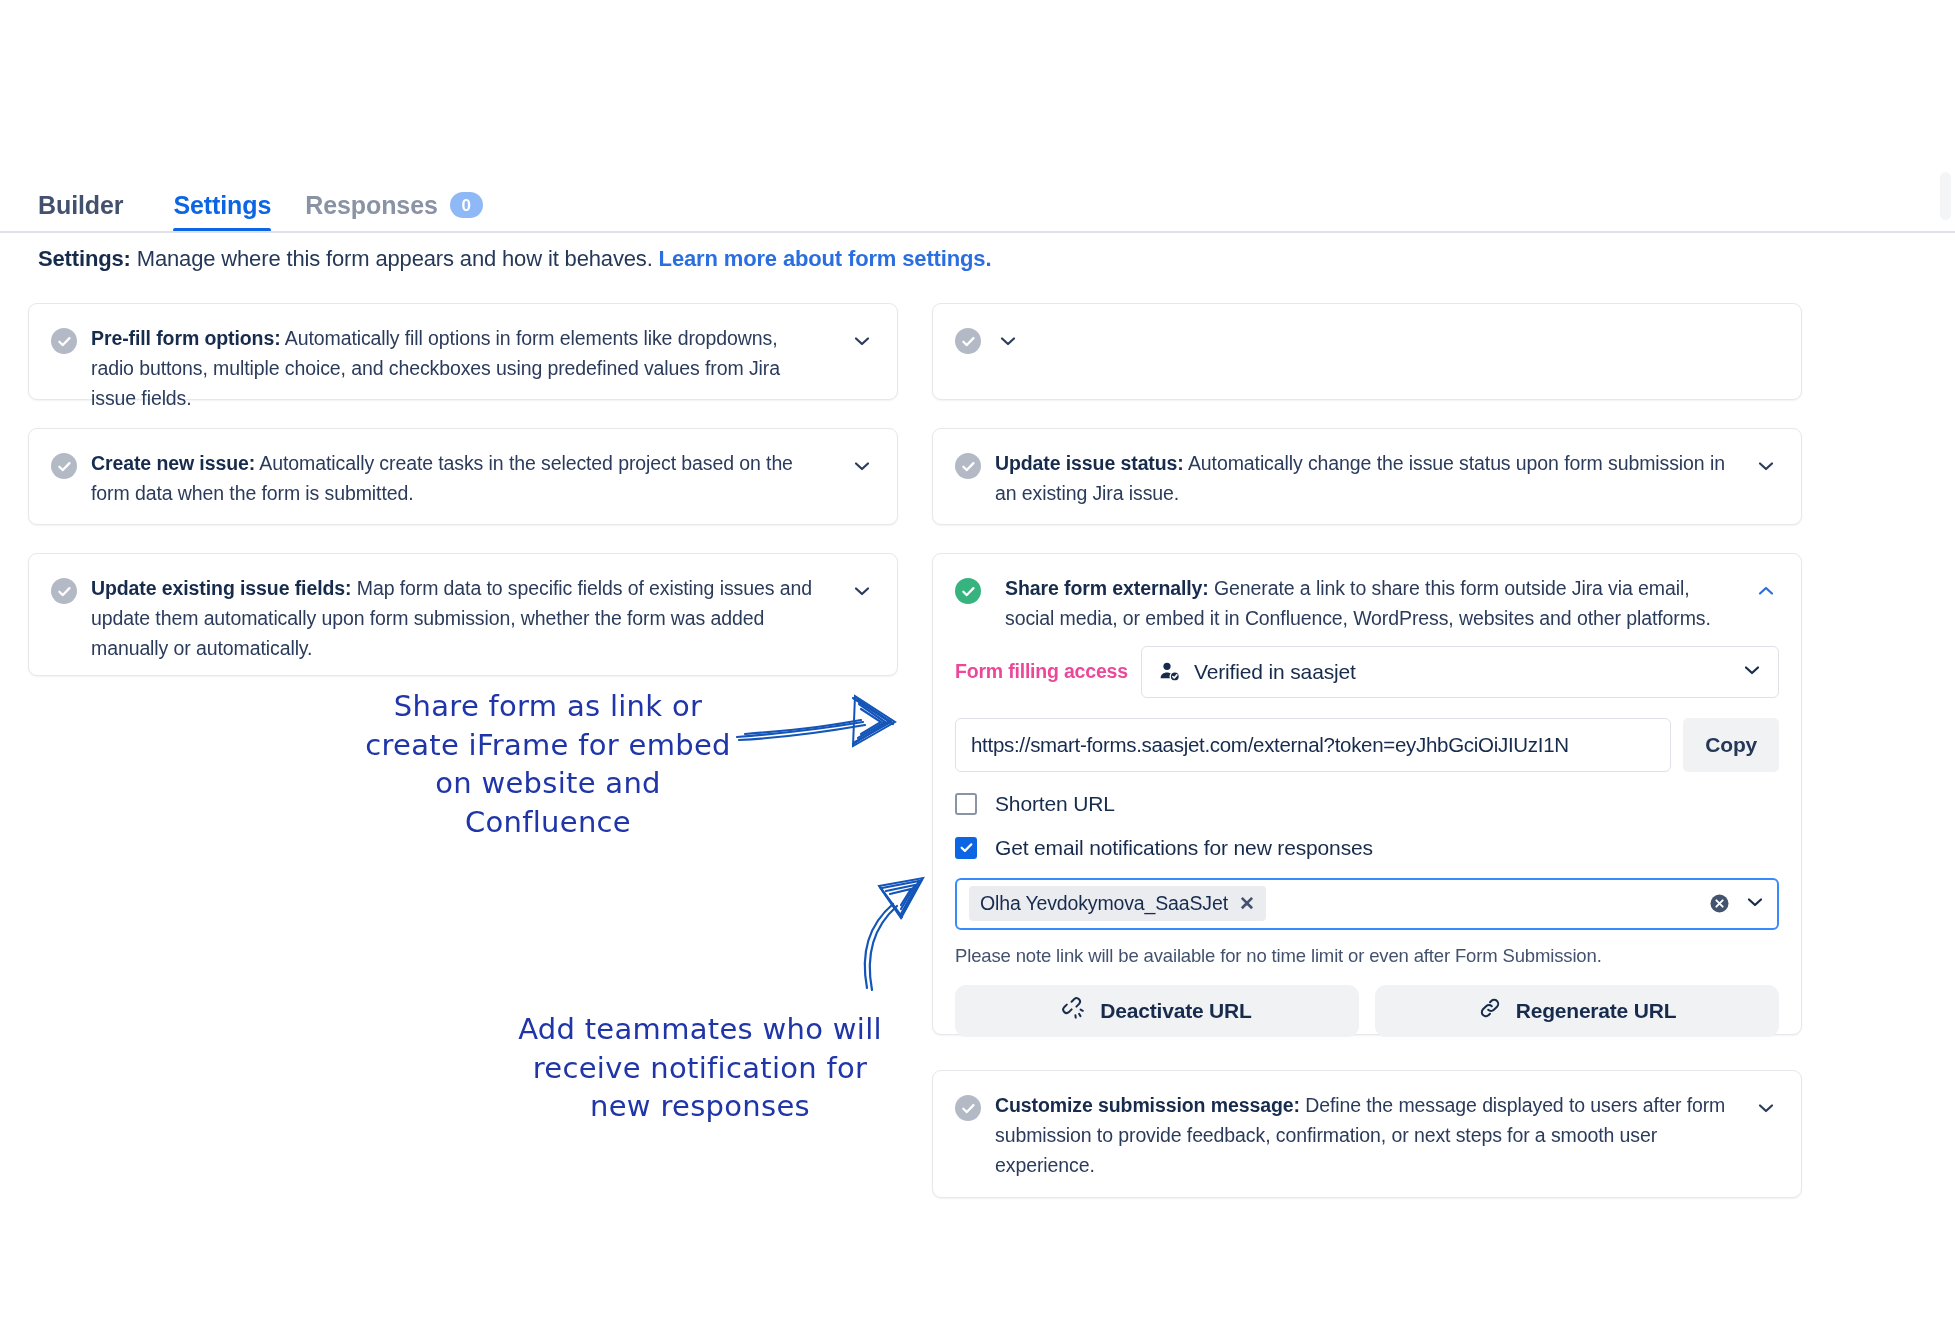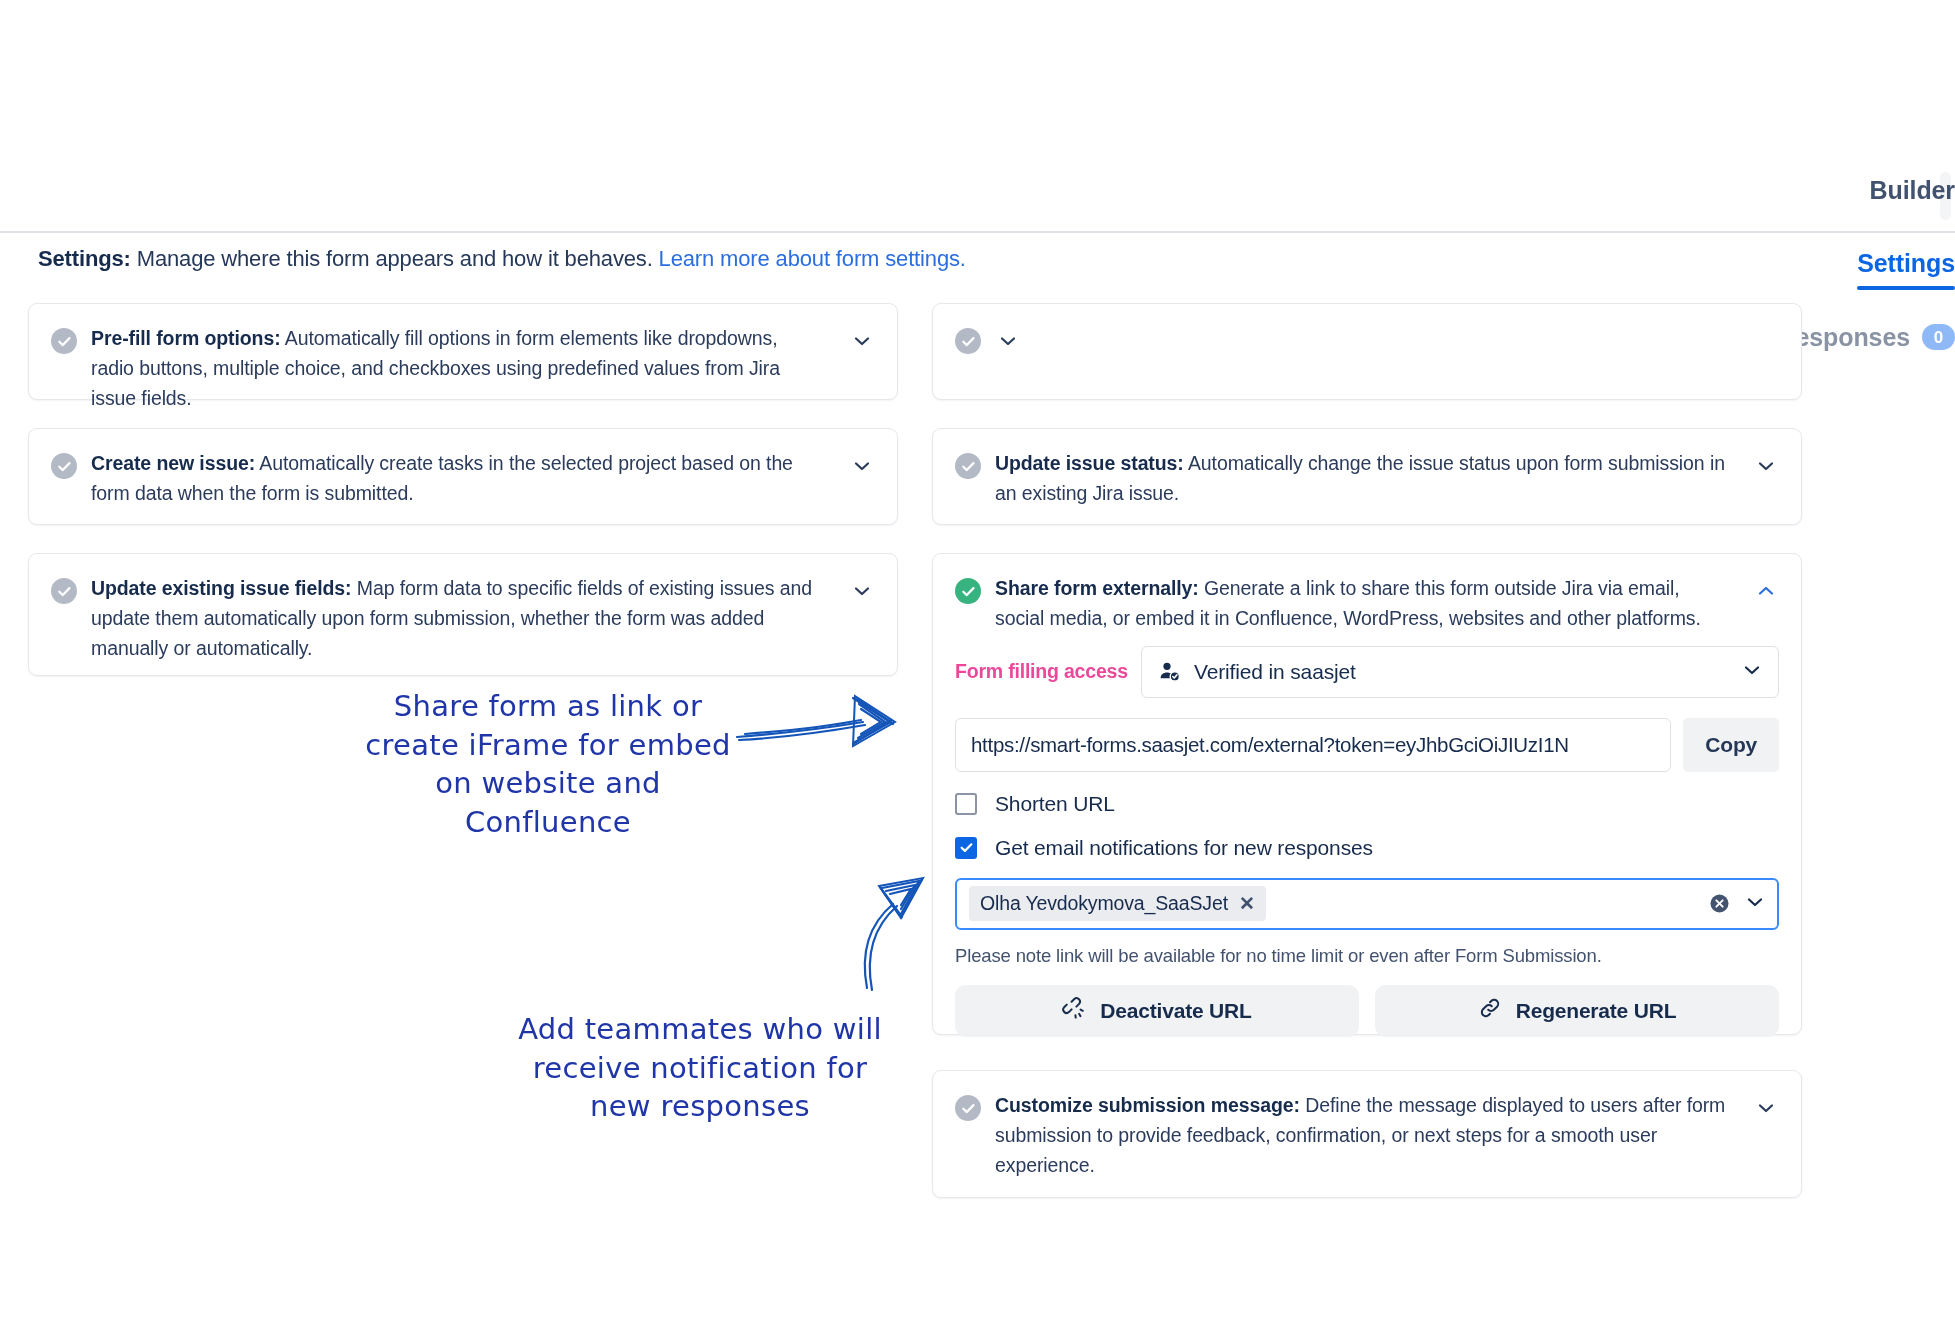--- a/index.html
+++ b/index.html
@@ -8,21 +8,21 @@
     width: 1955px; height: 1335px;
     background: #ffffff;
     font-family: "Liberation Sans", sans-serif;
     overflow: hidden;
   }
   .page { position: relative; width: 1955px; height: 1335px; background:#fff; }
 
   
   .tabbar {
     position: absolute; left: 0; top: 178px; width: 1955px; height: 54px;
-    display: flex; align-items: flex-end; padding-left: 38px; gap: 34px; flex-direction: column;
+    display: flex; align-items: flex-end; padding-left: 38px; gap: 34px;
   }
   .tab {
     position: relative; font-size: 25px; font-weight: 700; color:#42526E;
     padding-bottom: 14px; line-height: 1; cursor: pointer; letter-spacing:-0.1px;
   }
   .tab.active { color:#0c66e4;margin-left:16px; }
   .tab.active::after {
     content:""; position:absolute; left:0; right:0; bottom:0; height:4px; background:#0c66e4;
     border-radius: 2px;
   }
@@ -34,21 +34,21 @@
     background:#8FB8F6; color:#fff; font-size:17px; font-weight:700;
   }
   .tabrule { position:absolute; left:0; top:231px; width:1955px; height:2px; background:#DFE1E6; }
 
   
   .subtitle {
     position:absolute; left:38px; top:246px; font-size:22px; color:#253858;
     letter-spacing:-0.15px; white-space:nowrap;
   }
   .subtitle b { font-weight:700; color:#172B4D; }
-  .subtitle a { color:#2b6ee0; text-decoration:none; }
+  .subtitle a { color:#2b6ee0; text-decoration:none;font-weight:bold; }
 
   
   .card {
     position:absolute; background:#fff; border:1.5px solid #E6E8EC; border-radius:9px;
     box-shadow: 0 1px 2px rgba(9,30,66,0.06);
   }
   .card-inner { display:flex; align-items:flex-start; padding: 20px 22px 20px 22px; }
   .tick {
     flex: 0 0 auto; width:26px; height:26px; border-radius:50%;
     background:#B3BAC5; margin-top:4px; margin-right:14px;
@@ -248,21 +248,21 @@
       </div>
       <div class="chev">
         <svg viewBox="0 0 20 20">
             <path d="M4 7.5 L10 13 L16 7.5" fill="none" stroke-width="2.2" stroke-linecap="round" stroke-linejoin="round"></path>
           </svg>
       </div>
     </div>
   </div>
 
   <div class="card" style="left:932px; top:553px; width:870px; height:482px;">
-    <div class="card-inner" style="padding-bottom:10px;">
+    <div class="card-inner" style="padding-bottom:10px;gap:10px;">
       <div class="tick on">
         <svg viewBox="0 0 16 16">
             <path d="M2.5 8.3 L6.2 11.8 L13.3 4.4" fill="none" stroke="#fff" stroke-width="2.4" stroke-linecap="round" stroke-linejoin="round"></path>
           </svg>
       </div>
       <div class="ctext">
         <b>Share form externally:</b><span> Generate a link to share this form outside Jira via email, social media, or embed it in Confluence, WordPress, websites and other platforms.</span>
       </div>
       <div class="chev blue">
         <svg viewBox="0 0 20 20">

